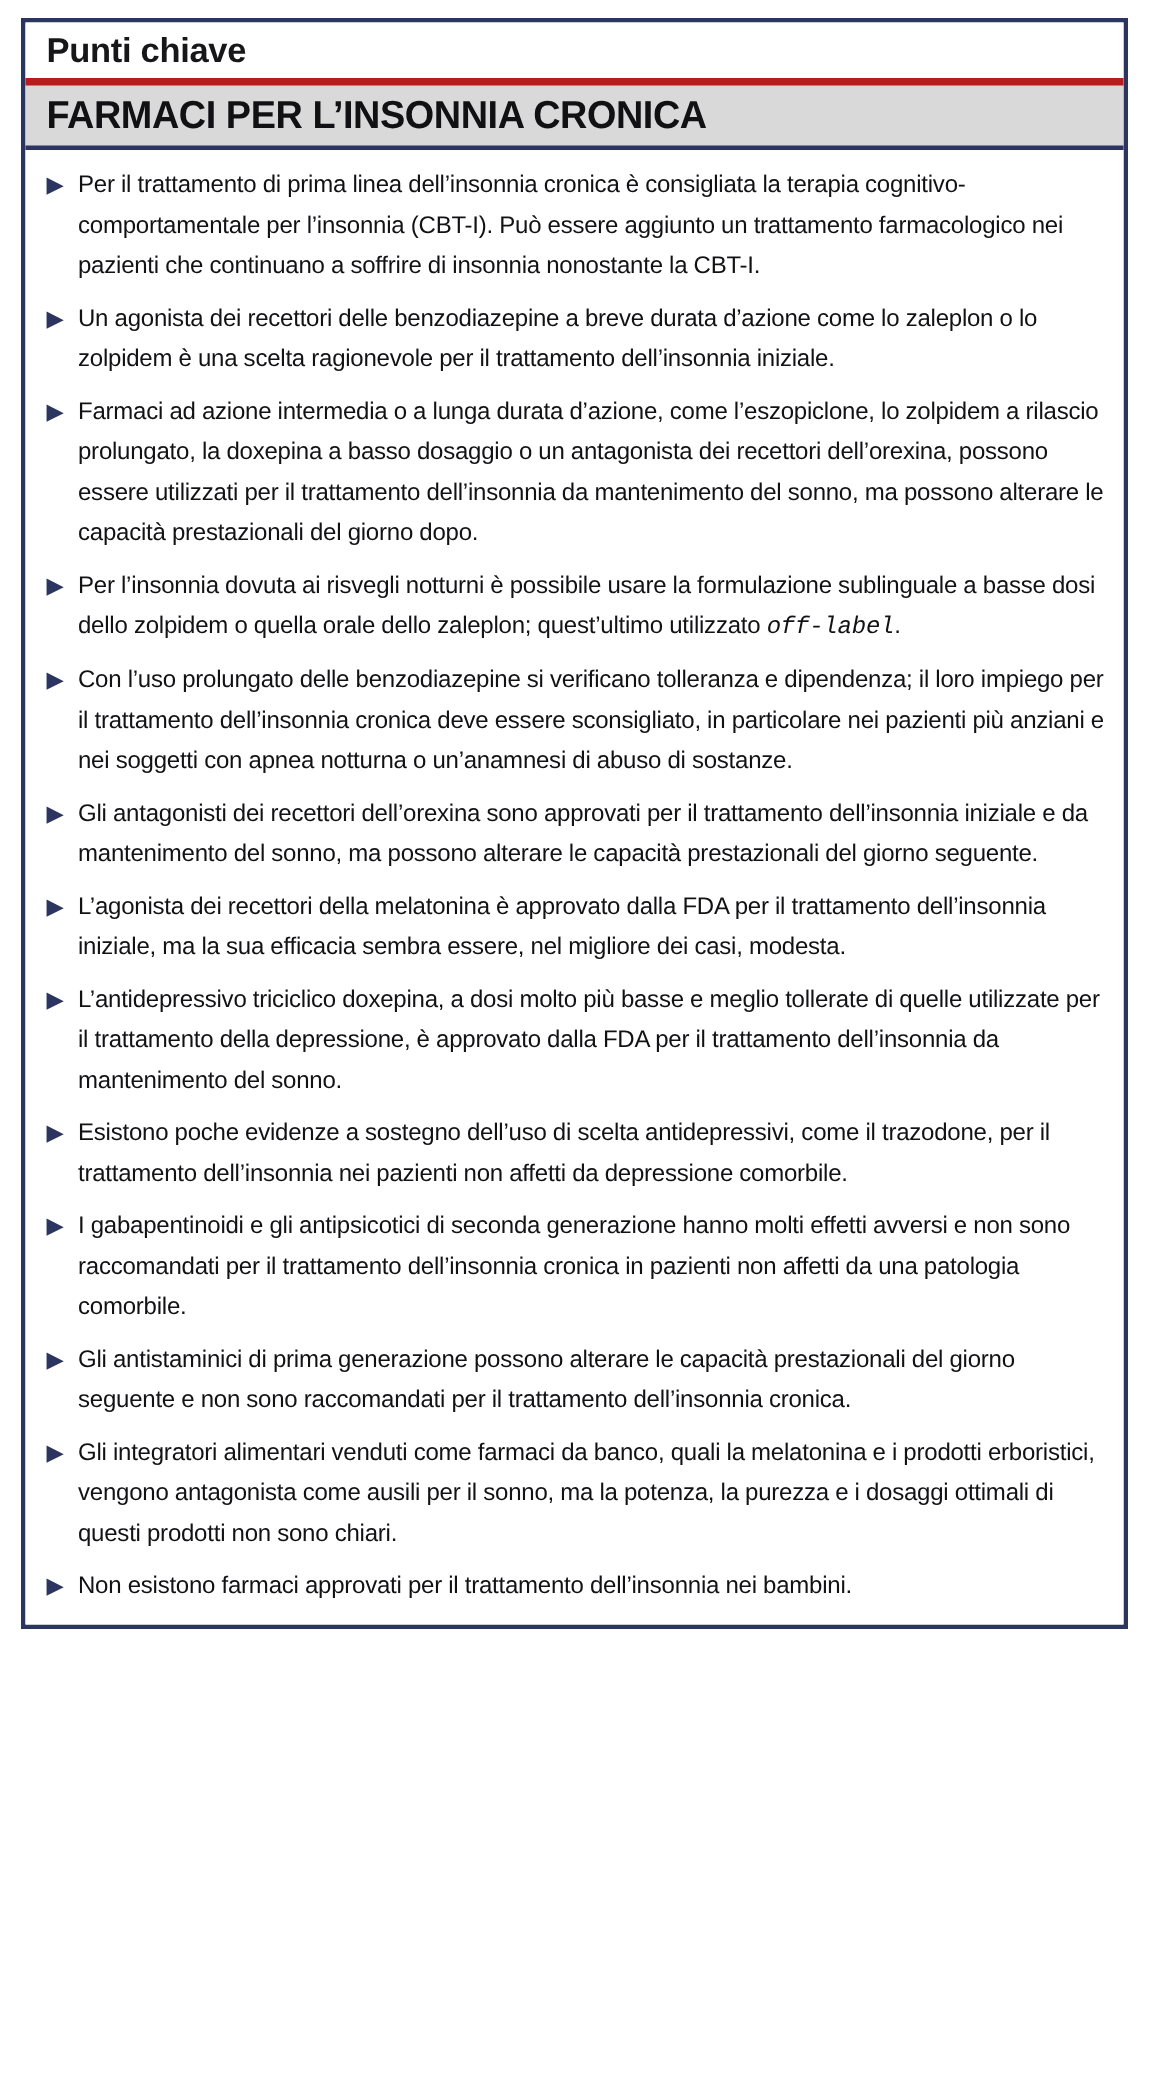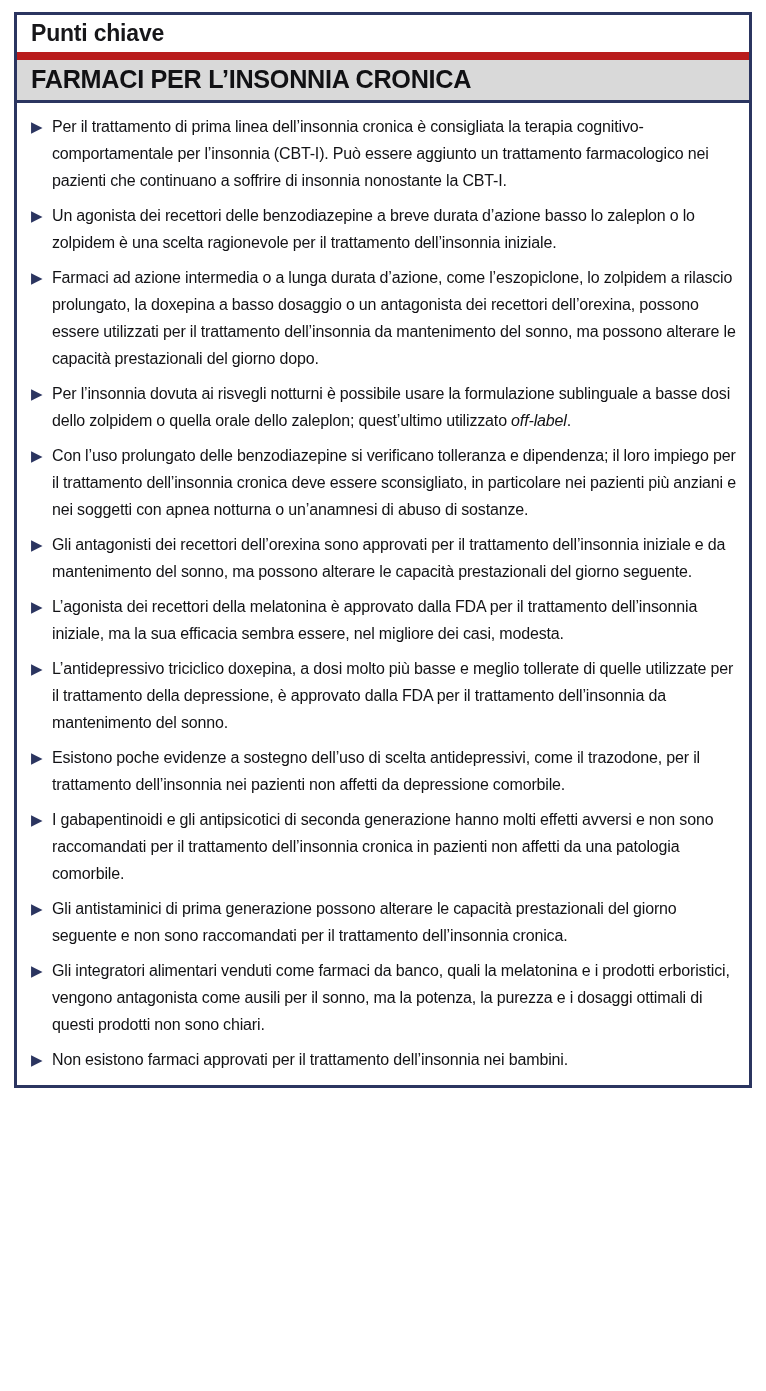--- a/index.html
+++ b/index.html
@@ -36,21 +36,21 @@
     color: #17171a;
     letter-spacing: -0.2px;
     line-height: 1.12;
     display: block;
   }
 
   
   .heading-band {
     box-sizing: border-box;
     background: #d9d9d9;
-    border-top: 8px solid #b91c1c;
+    border-top: 5px solid #b91c1c;
     border-bottom: 3px solid #2b3560;
     padding: 5px 0 6px 14px;
   }
   .heading-text {
     font-size: 26px;
     font-weight: bold;
     color: #111114;
     letter-spacing: -0.3px;
     line-height: 1.12;
     display: block;
@@ -86,20 +86,21 @@
   .bullet-text {
     flex: 1 1 auto;
     font-size: 16px;
     line-height: 27px;
     color: #121215;
     letter-spacing: -0.15px;
     word-spacing: -0.1px;
   }
   .bullet-text i {
     font-style: italic;
+    font-family: Liberation Mono, monospace;
   }
 </style>
 </head>
 <body>
 
 <div class="keypoints-box">
 
   <div class="title-row">
     <span class="title-text">Punti chiave</span>
   </div>
@@ -108,21 +109,21 @@
     <span class="heading-text">FARMACI PER L’INSONNIA CRONICA</span>
   </div>
 
   <div class="bullet-list">
       <div class="bullet-item">
         <span class="bullet-marker">▶</span>
         <span class="bullet-text">Per il trattamento di prima linea dell’insonnia cronica è consigliata la terapia cognitivo-comportamentale per l’insonnia (CBT-I). Può essere aggiunto un trattamento farmacologico nei pazienti che continuano a soffrire di insonnia nonostante la CBT-I.</span>
       </div>
       <div class="bullet-item">
         <span class="bullet-marker">▶</span>
-        <span class="bullet-text">Un agonista dei recettori delle benzodiazepine a breve durata d’azione basso lo zaleplon o lo zolpidem è una scelta ragionevole per il trattamento dell’insonnia iniziale.</span>
+        <span class="bullet-text">Un agonista dei recettori delle benzodiazepine a breve durata d’azione come lo zaleplon o lo zolpidem è una scelta ragionevole per il trattamento dell’insonnia iniziale.</span>
       </div>
       <div class="bullet-item">
         <span class="bullet-marker">▶</span>
         <span class="bullet-text">Farmaci ad azione intermedia o a lunga durata d’azione, come l’eszopiclone, lo zolpidem a rilascio prolungato, la doxepina a basso dosaggio o un antagonista dei recettori dell’orexina, possono essere utilizzati per il trattamento dell’insonnia da mantenimento del sonno, ma possono alterare le capacità prestazionali del giorno dopo.</span>
       </div>
       <div class="bullet-item">
         <span class="bullet-marker">▶</span>
         <span class="bullet-text">Per l’insonnia dovuta ai risvegli notturni è possibile usare la formulazione sublinguale a basse dosi dello zolpidem o quella orale dello zaleplon; quest’ultimo utilizzato <i>off-label</i>.</span>
       </div>
       <div class="bullet-item">

